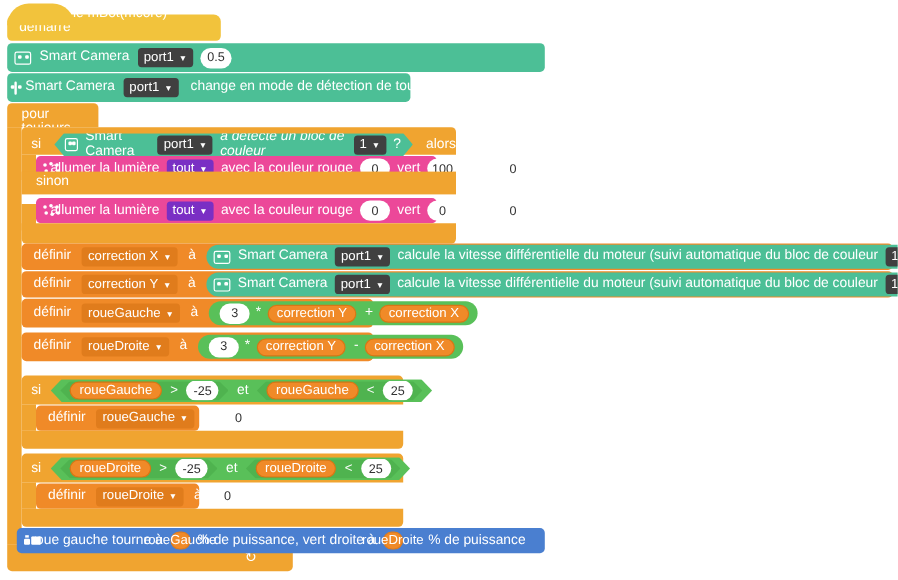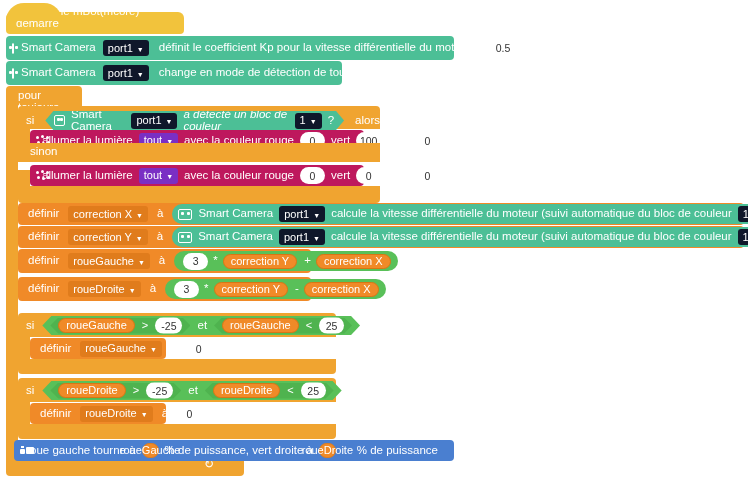--- a/index.html
+++ b/index.html
@@ -19,21 +19,21 @@
     position:absolute;
     display:flex;align-items:center;
     box-sizing:border-box;
     border-radius:4px;
     white-space:nowrap;
   }
   .lbl{padding:0 4px;line-height:1;}
   .control{background:#f0a430;}
   .variable{background:#f08a28;}
   .sensor{background:#4cbf96;}
-  .light{background:#be185d;}
+  .light{background:#ec4899;}
   .motor{background:#4a7fd0;}
 
   
   .hat{
     position:absolute;
     background:#f2c33c;
     border-radius:6px 6px 4px 4px;
     display:flex;align-items:flex-end;
     padding-bottom:5px;
     box-sizing:border-box;
@@ -59,21 +59,21 @@
   .num{background:#ffffff;color:#333333;border-radius:11px;padding:1px 6px;min-width:13px;text-align:center;height:15px;display:inline-flex;align-items:center;justify-content:center;font-size:10.5px;}
   .varpill{background:#f08a28;color:#fff;border:1px solid #e07c1c;}
   .varpill-onop{background:#f08a28;color:#fff;border:1px solid #d97614;}
 
   
   .dd{
     display:inline-flex;align-items:center;gap:4px;
     border-radius:3px;padding:1px 5px;height:16px;box-sizing:border-box;
     font-size:11px;line-height:1;
   }
-  .dd.sensor-dd{background:#0f172a;justify-content:space-between;}
+  .dd.sensor-dd{background:#404040;justify-content:space-between;}
   .dd.var-dd{background:#e07c1c;}
   .dd.light-dd{background:#7a2fc4;}
   .caret{font-size:7px;line-height:1;transform:translateY(1px);}
 
   
   .hex{
     position:relative;display:inline-flex;align-items:center;
     height:18px;padding:0 10px;box-sizing:border-box;
     background:#59c059;
     clip-path:polygon(8px 0,calc(100% - 8px) 0,100% 50%,calc(100% - 8px) 100%,8px 100%,0 50%);
@@ -126,21 +126,20 @@
     <span class="lbl">Lorsque le mBot(mcore) démarre</span>
   </div>
 
   <div class="blk sensor" style="left:6px;top:36px;width:448px;height:24px;padding-left:6px;gap:6px;">
     <span class="icn cam-icon"></span>
     <span class="lbl" style="padding:0 1px;">Smart Camera</span>
     <span class="dd sensor-dd">
       <span>port1</span>
         <span class="caret">▼</span>
     </span>
-    <span class="lbl">définit le coefficient Kp pour la vitesse différentielle du moteur à</span>
     <span class="num">0.5</span>
   </div>
 
   <div class="blk sensor" style="left:6px;top:61px;width:336px;height:24px;padding-left:6px;gap:6px;">
     <span class="icn cam-icon"></span>
     <span class="lbl" style="padding:0 1px;">Smart Camera</span>
     <span class="dd sensor-dd">
       <span>port1</span>
         <span class="caret">▼</span>
     </span>

